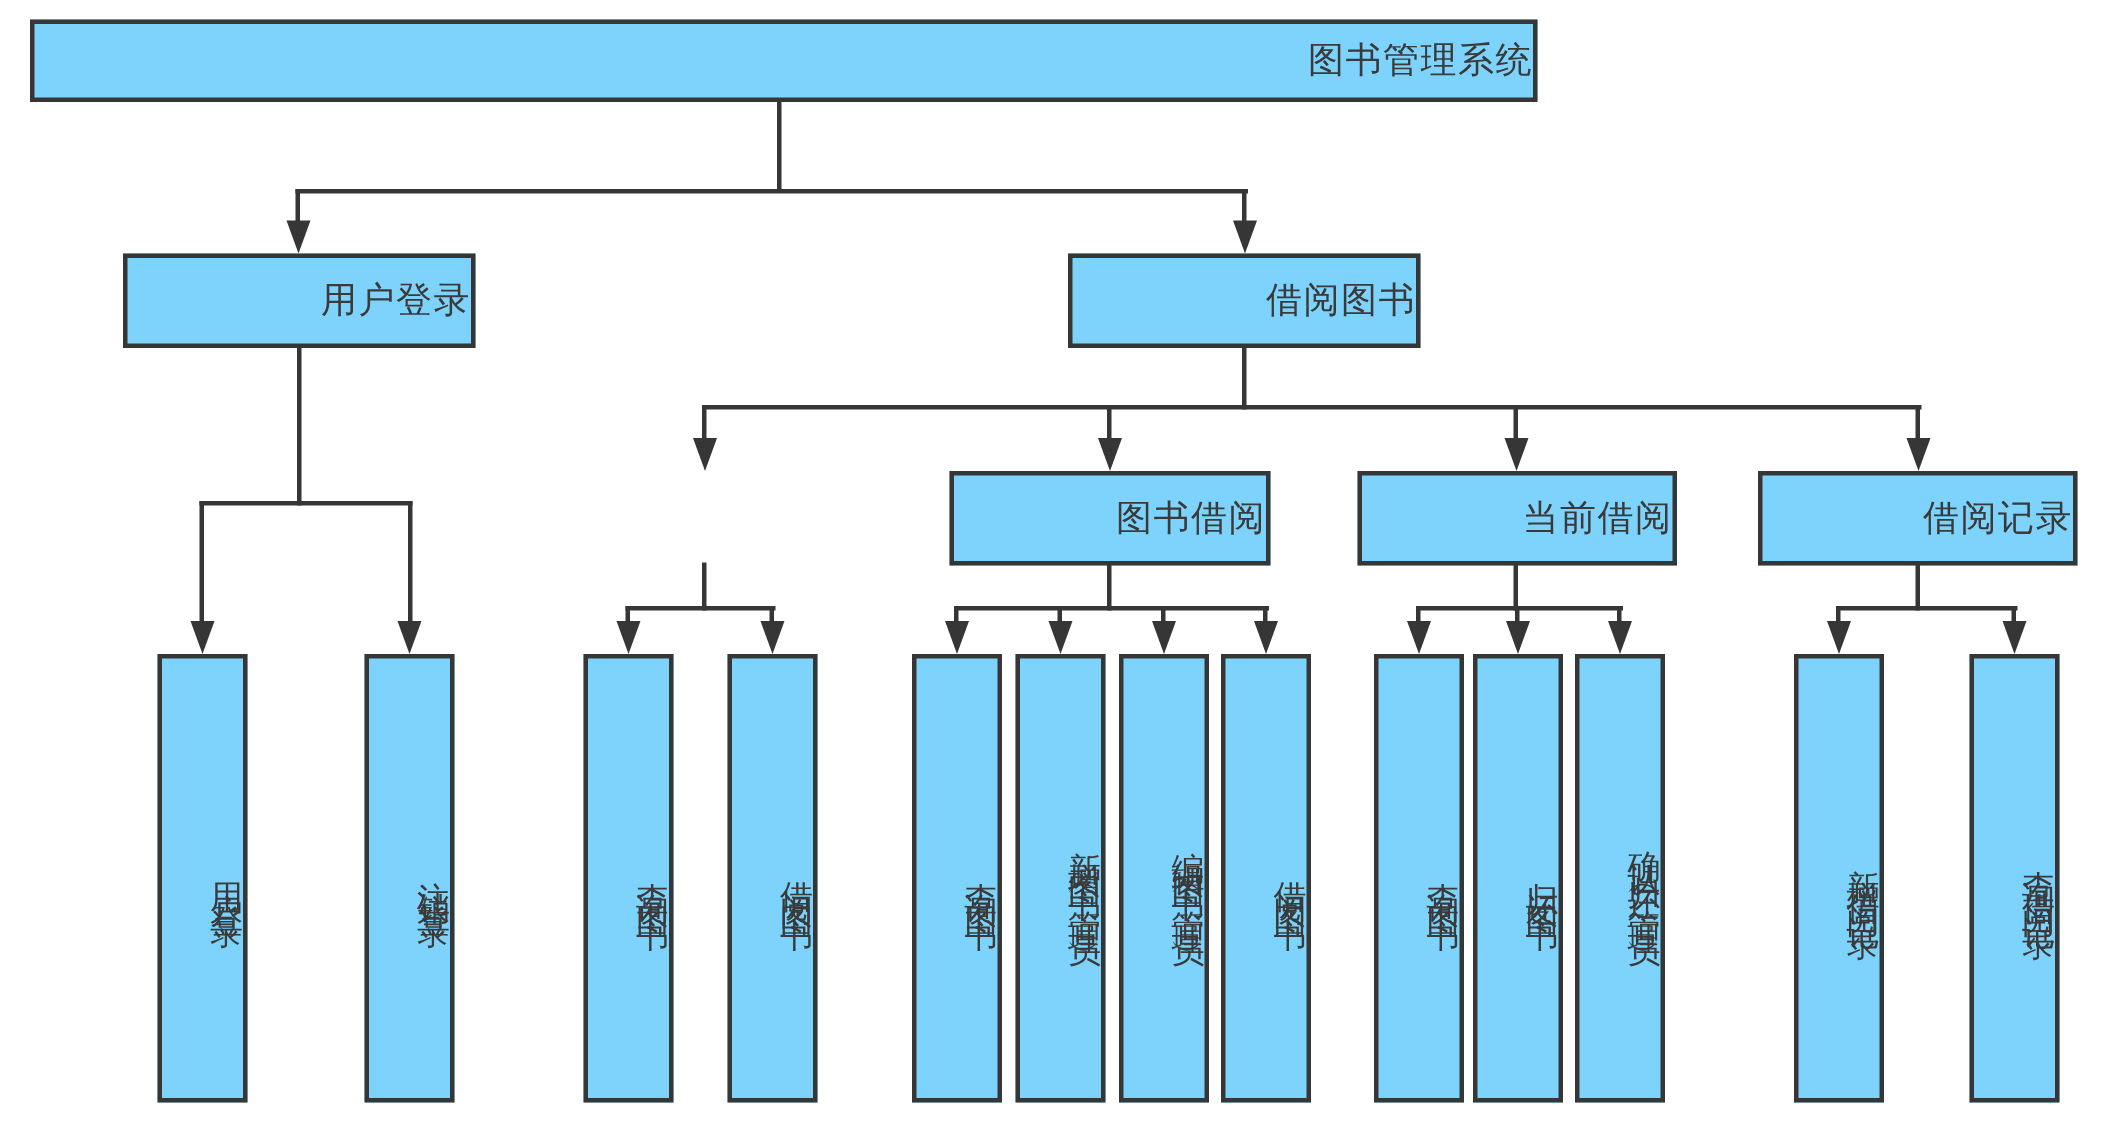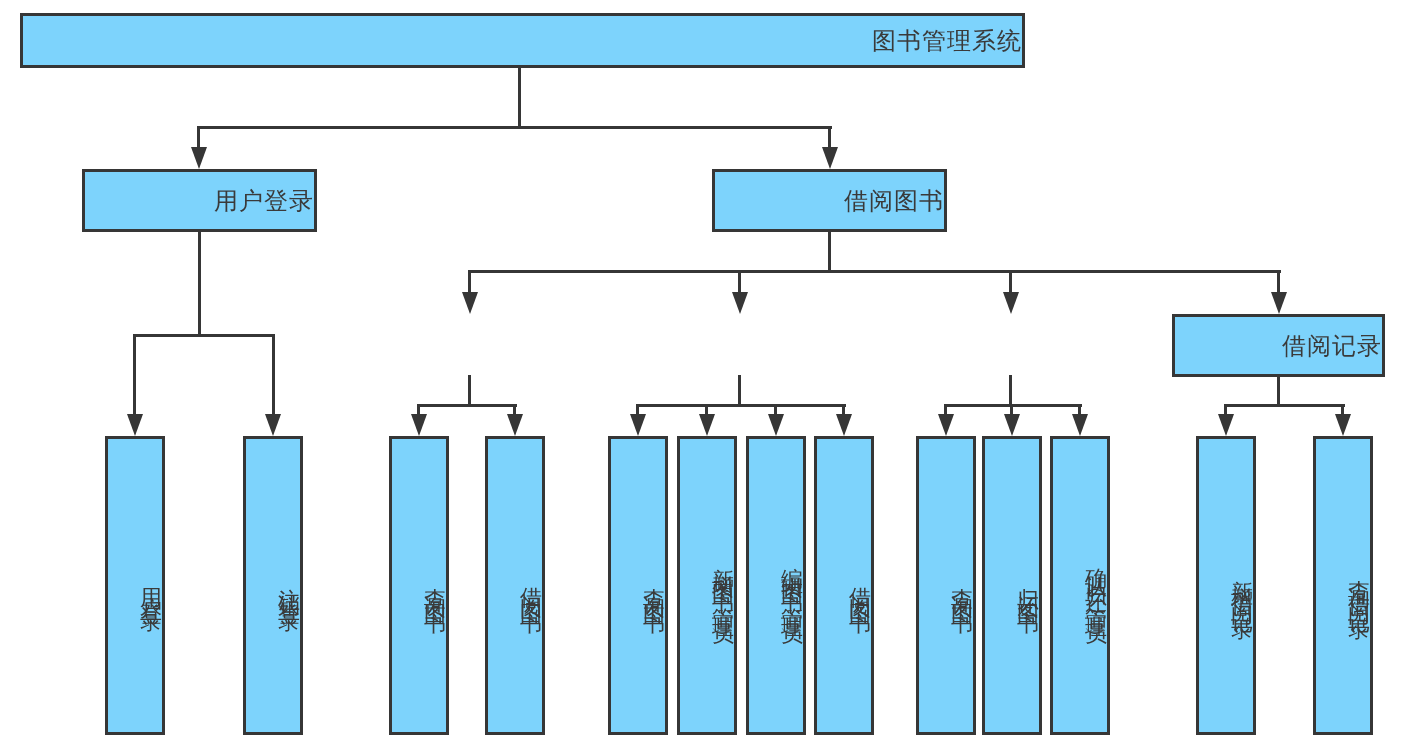--- a/index.html
+++ b/index.html
@@ -60,20 +60,26 @@
   <div class="hl" style="left:468px;top:270px;width:813px"></div>
   <div class="vl" style="left:468px;top:270px;height:24px"></div>
   <div class="ar" style="left:462px;top:292px"></div>
   <div class="vl" style="left:738px;top:270px;height:24px"></div>
   <div class="ar" style="left:732px;top:292px"></div>
   <div class="vl" style="left:1009px;top:270px;height:24px"></div>
   <div class="ar" style="left:1003px;top:292px"></div>
   <div class="vl" style="left:1277px;top:270px;height:24px"></div>
   <div class="ar" style="left:1271px;top:292px"></div>
 
+  <div class="box" style="left:633px;top:314px;width:214px;height:63px">
+    <span class="htext">图书借阅</span>
+  </div>
+  <div class="box" style="left:905px;top:314px;width:213px;height:63px">
+    <span class="htext">当前借阅</span>
+  </div>
   <div class="box" style="left:1172px;top:314px;width:213px;height:63px">
     <span class="htext">借阅记录</span>
   </div>
 
   <div class="vl" style="left:468px;top:375px;height:32px"></div>
   <div class="hl" style="left:417px;top:404px;width:100px"></div>
   <div class="vl" style="left:417px;top:404px;height:12px"></div>
   <div class="ar" style="left:411px;top:414px"></div>
   <div class="vl" style="left:513px;top:404px;height:12px"></div>
   <div class="ar" style="left:507px;top:414px"></div>

